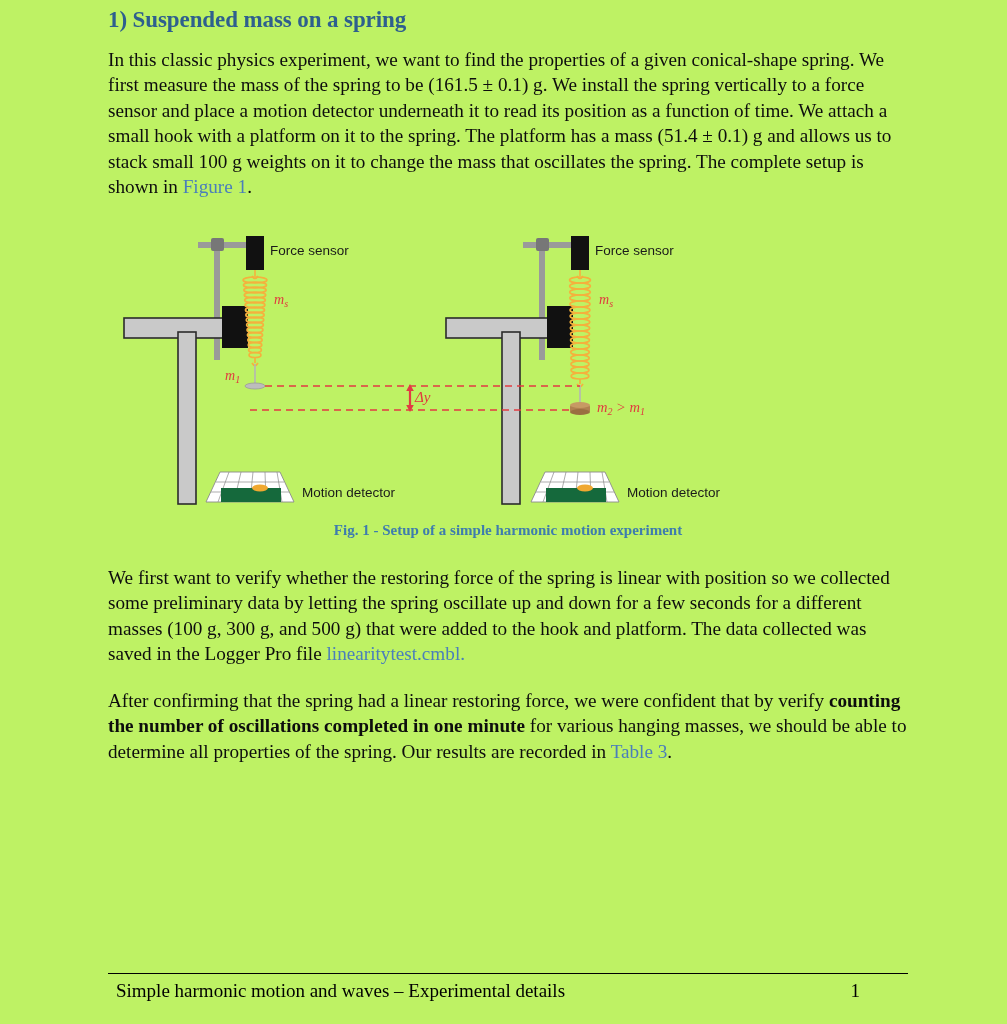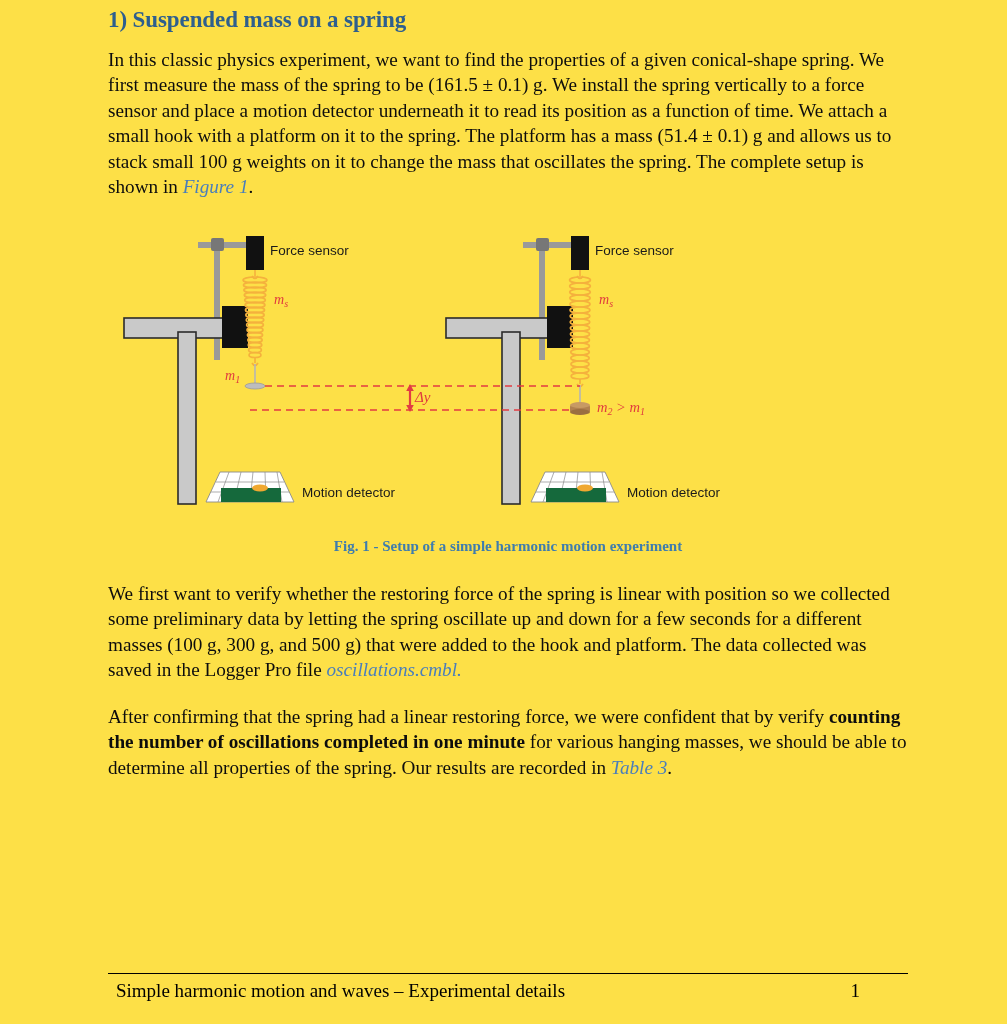--- a/index.html
+++ b/index.html
@@ -14,21 +14,21 @@
     font-family: "Liberation Serif", serif;
     color: #000000;
     overflow: hidden;
   }
 
   .page {
     position: absolute;
     left: 0; top: 0;
     width: 1007px;
     height: 1024px;
-    background: #fde047;
+    background: #bef264;
   }
 
   .content {
     position: absolute;
     left: 108px;
     top: 0;
     width: 800px;
   }
 
   
@@ -47,38 +47,37 @@
   .para {
     font-size: 19.2px;
     line-height: 25.5px;
     text-align: left;
     margin: 0;
     padding-top: 12px;
     color: #0d0d0d;
   }
   .xref {
     color: #4A7EBB;
-    font-style: italic;
   }
   .bold { font-weight: bold; }
 
   
   .figure {
     position: relative;
     width: 800px;
     height: 300px;
     margin-top: 22px;
   }
   .figcaption {
     text-align: center;
     font-size: 15px;
     font-weight: bold;
     color: #3E7CAE;
     font-family: "Liberation Serif", serif;
-    margin-top: 16px;
+    margin-top: 0;
   }
 
   
   .footer {
     position: absolute;
     left: 108px;
     top: 973px;
     width: 800px;
   }
   .footer-rule {
@@ -258,21 +257,21 @@
 
           <text x="307" y="180" font-family="Liberation Serif, serif" font-size="15" font-style="italic" fill="#E03A3E">Δy</text>
         </g>
 
       </svg>
     </div>
 
     <div class="figcaption">Fig. 1 - Setup of a simple harmonic motion experiment</div>
 
     <p class="para" style="padding-top:26px;">
-      <span>We first want to verify whether the restoring force of the spring is linear with position so we collected some preliminary data by letting the spring oscillate up and down for a few seconds for a different masses (100 g, 300 g, and 500 g) that were added to the hook and platform. The data collected was saved in the Logger Pro file </span><span class="xref">oscillations.cmbl.</span>
+      <span>We first want to verify whether the restoring force of the spring is linear with position so we collected some preliminary data by letting the spring oscillate up and down for a few seconds for a different masses (100 g, 300 g, and 500 g) that were added to the hook and platform. The data collected was saved in the Logger Pro file </span><span class="xref">linearitytest.cmbl.</span>
     </p>
 
     <p class="para" style="padding-top:21px;">
       <span>After confirming that the spring had a linear restoring force, we were confident that by verify </span><span class="bold">counting the number of oscillations completed in one minute</span><span> for various hanging masses, we should be able to determine all properties of the spring. Our results are recorded in </span><span class="xref">Table 3</span><span>.</span>
     </p>
 
   </div>
 
   <div class="footer">
     <div class="footer-rule"></div>

